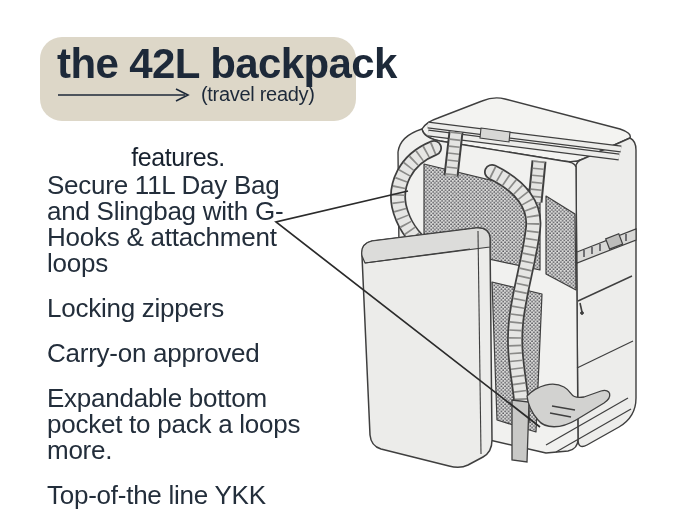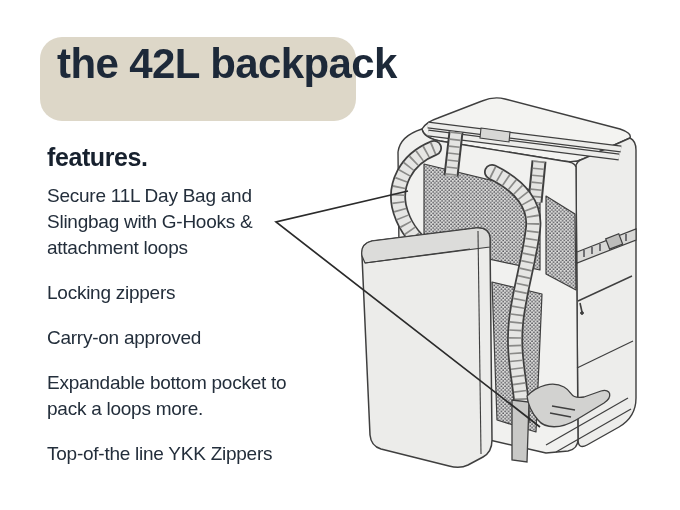--- a/index.html
+++ b/index.html
@@ -28,25 +28,25 @@
     display:flex; align-items:center; gap:8px; margin-top:2px;
   }
   .arrow-icon { flex:0 0 auto; display:block; }
   .badge-subtitle {
     font-size:20px; color:#1d2939; letter-spacing:-0.3px; white-space:nowrap;
   }
 
   
   .features { position:absolute; left:47px; top:143px; width:262px; }
   .features-heading {
-    font-size:25px; font-weight:700; letter-spacing:-0.4px;
-    color:#17212e; margin-bottom:11px;
+    font-size:25px; font-weight:400; letter-spacing:-0.4px;
+    color:#17212e; text-align:center;
   }
   .feature-item {
-    font-size:19px; line-height:26px; letter-spacing:-0.25px;
+    font-size:26px; line-height:26px; letter-spacing:-0.25px;
     color:#232e3b; margin-bottom:19px; width:256px;
   }
 
   
   .art { position:absolute; inset:0; }
 </style>
 </head>
 <body>
 
 <div class="page">
@@ -133,20 +133,27 @@
       <path d="M577,368 L633,341" stroke-width="1.2"></path>
     </g>
 
     <g stroke="#2b2b2b" stroke-width="1.7" fill="none" stroke-linejoin="miter">
       <path d="M408,191 L276,222 L540,427"></path>
     </g>
   </svg>
 
   <div class="badge">
     <div class="badge-title">the 42L backpack</div>
+    <div class="badge-row">
+      <svg class="arrow-icon" width="136" height="16" viewBox="0 0 136 16">
+        <line x1="1" y1="8" x2="128" y2="8" stroke="#1d2939" stroke-width="1.6"></line>
+        <path d="M119,2 L131,8 L119,14" fill="none" stroke="#1d2939" stroke-width="1.6"></path>
+      </svg>
+      <span class="badge-subtitle">(travel ready)</span>
+    </div>
   </div>
 
   <div class="features">
     <div class="features-heading">features.</div>
     <p class="feature-item">Secure 11L Day Bag and Slingbag with G-Hooks &amp; attachment loops</p>
     <p class="feature-item">Locking zippers</p>
     <p class="feature-item">Carry-on approved</p>
     <p class="feature-item">Expandable bottom pocket to pack a loops more.</p>
     <p class="feature-item">Top-of-the line YKK Zippers</p>
   </div>

